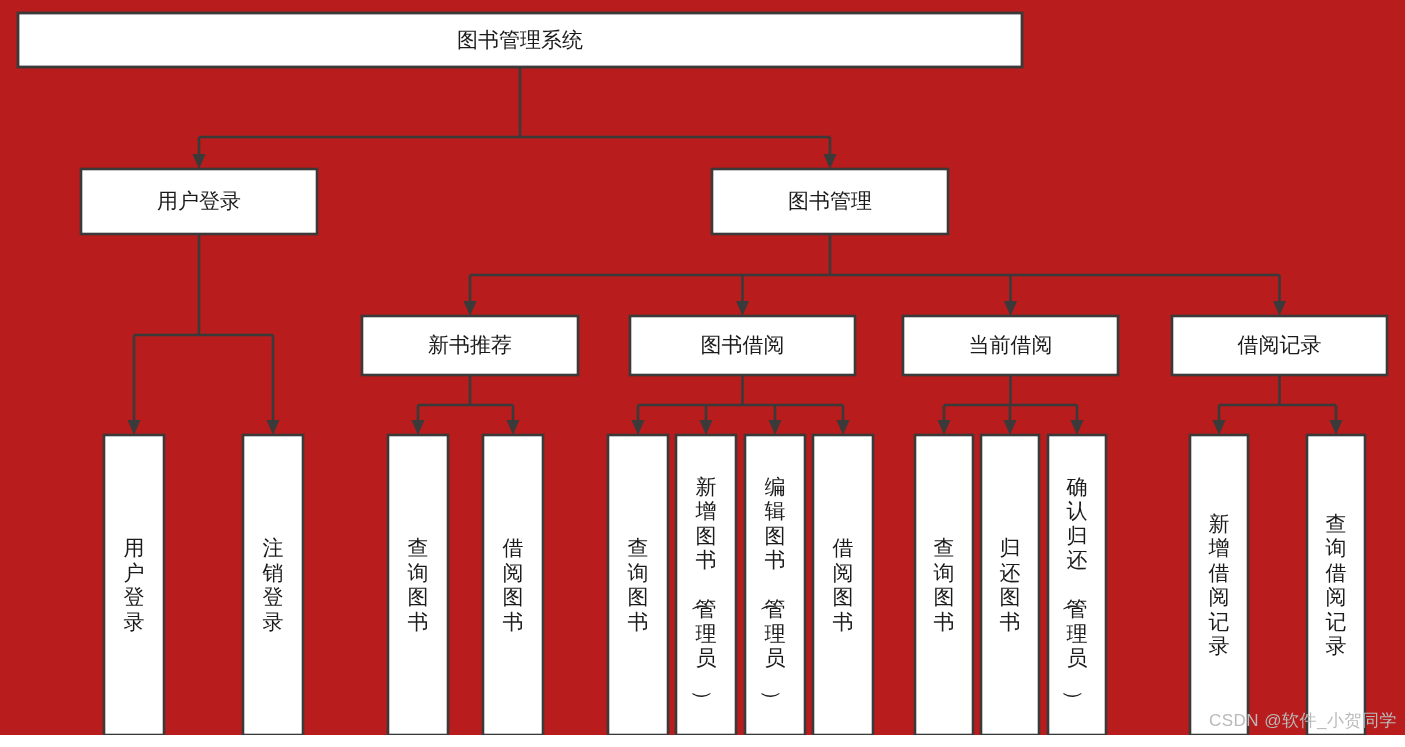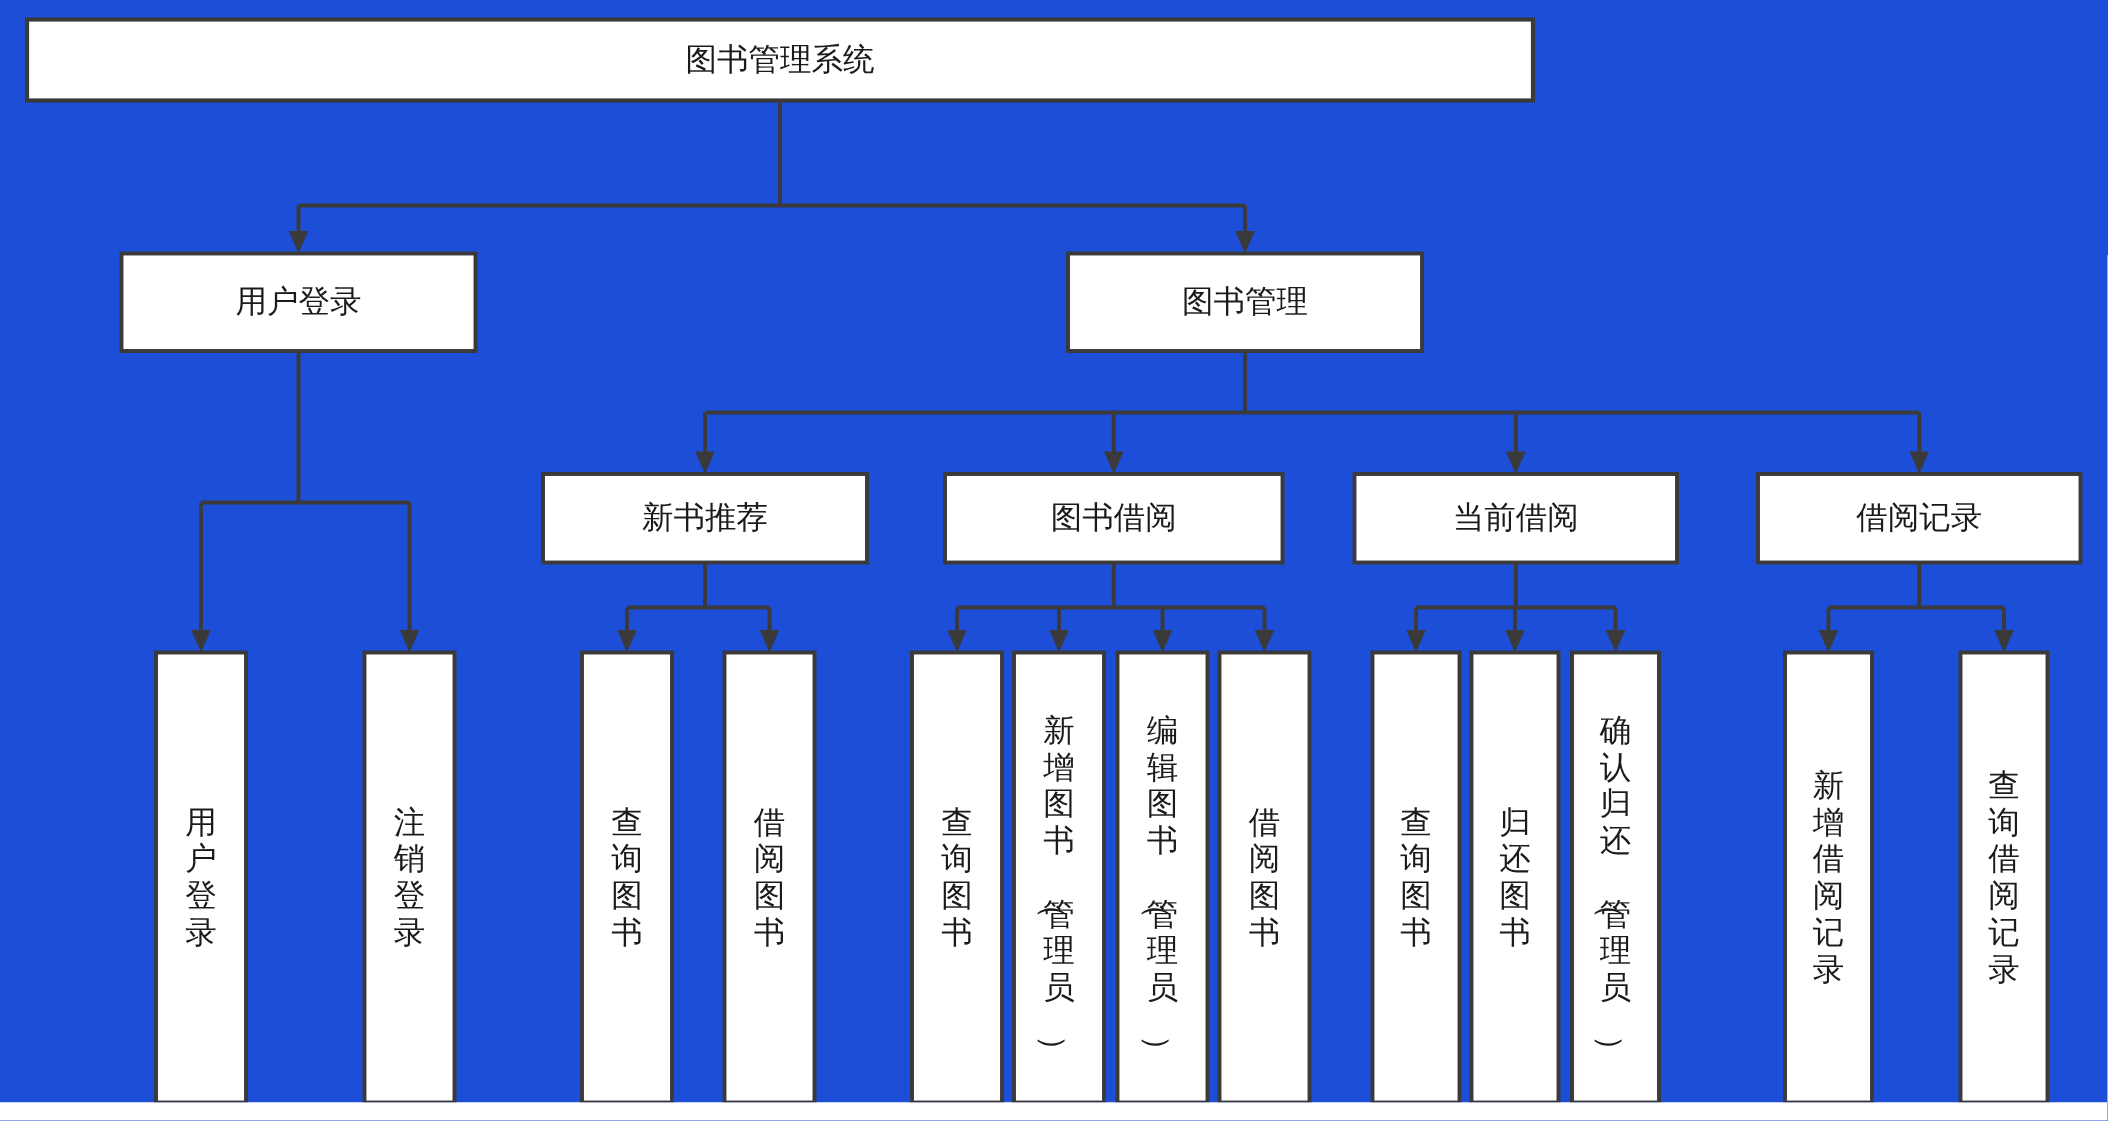--- a/index.html
+++ b/index.html
@@ -8,21 +8,21 @@
     padding: 0;
     background: #ffffff;
   }
   body {
     font-family: "Liberation Sans", "DejaVu Sans", sans-serif;
   }
   #diagram-root {
     position: relative;
     width: 1405px;
     height: 735px;
-    background: #1d4ed8;
+    background: #b91c1c;
     overflow: hidden;
   }
   svg.diagram-canvas {
     position: absolute;
     left: 0;
     top: 0;
     width: 1405px;
     height: 747px;
     display: block;
   }
@@ -220,13 +220,14 @@
         <g>
           <rect class="node-box" x="1190" y="435" width="58" height="300"></rect>
           <text class="node-label-v" x="1219" y="530.61"><tspan x="1219" dy="0">新</tspan><tspan x="1219" dy="24.5">增</tspan><tspan x="1219" dy="24.5">借</tspan><tspan x="1219" dy="24.5">阅</tspan><tspan x="1219" dy="24.5">记</tspan><tspan x="1219" dy="24.5">录</tspan></text>
         </g>
         <g>
           <rect class="node-box" x="1307" y="435" width="58" height="300"></rect>
           <text class="node-label-v" x="1336" y="530.61"><tspan x="1336" dy="0">查</tspan><tspan x="1336" dy="24.5">询</tspan><tspan x="1336" dy="24.5">借</tspan><tspan x="1336" dy="24.5">阅</tspan><tspan x="1336" dy="24.5">记</tspan><tspan x="1336" dy="24.5">录</tspan></text>
         </g>
       </g>
   </svg>
+  <div class="watermark-text">CSDN @软件_小贺同学</div>
 </div>
 
 </body></html>

